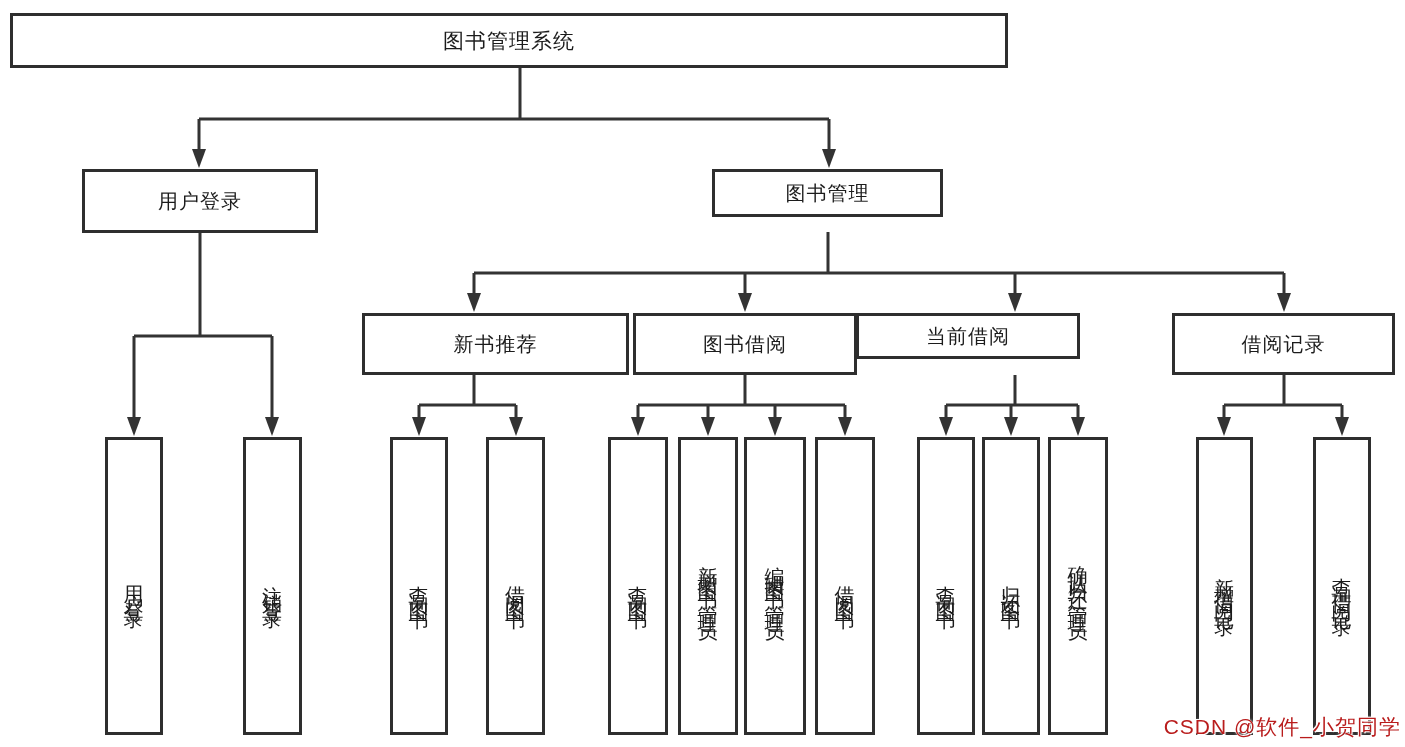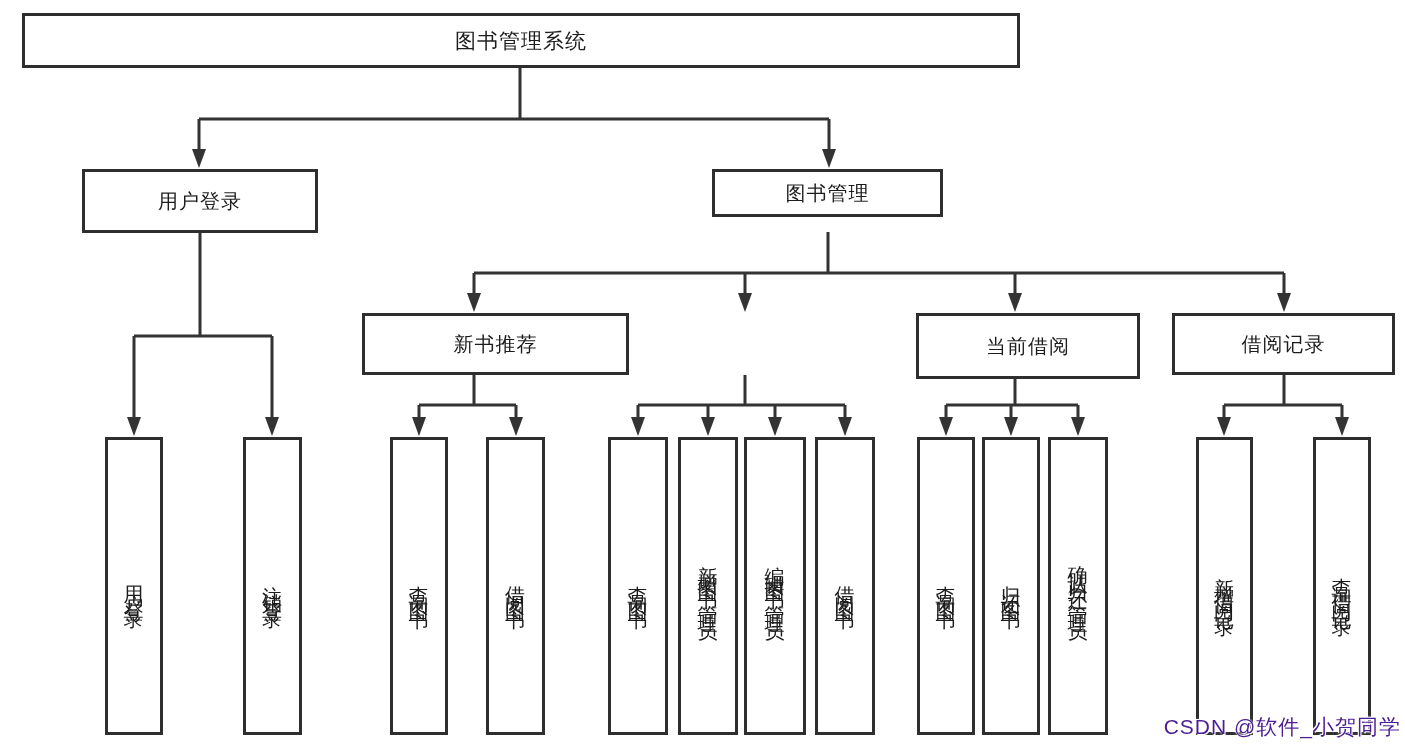--- a/index.html
+++ b/index.html
@@ -15,21 +15,21 @@
   .vbox {
     position:absolute; top:437px; height:298px; box-sizing:border-box; background:#ffffff;
     border:3px solid #2e2e2e; display:flex; align-items:center; justify-content:center;
   }
   .vtext {
     writing-mode:vertical-rl; text-orientation:mixed;
     font-size:20px; color:#1c1c1c; letter-spacing:0.40em; line-height:1;
   }
   .watermark {
     position:absolute; right:4px; bottom:6px; z-index:5;
-    font-size:21px; color:#4c1d95; letter-spacing:1px; white-space:nowrap;
+    font-size:21px; color:#b91c1c; letter-spacing:1px; white-space:nowrap;
     text-shadow:0 0 3px #ffffff, 1px 1px 0 #ffffff, -1px -1px 0 #ffffff;
     margin-left:46px;
   }
 </style>
 </head>
 <body>
 
 <div class="stage">
 
   <svg class="wires" viewBox="0 0 1405 747" xmlns="http://www.w3.org/2000/svg">
@@ -65,35 +65,38 @@
       <polygon points="768,417 782,417 775,436"></polygon>
       <polygon points="838,417 852,417 845,436"></polygon>
       <polygon points="939,417 953,417 946,436"></polygon>
       <polygon points="1004,417 1018,417 1011,436"></polygon>
       <polygon points="1071,417 1085,417 1078,436"></polygon>
       <polygon points="1217,417 1231,417 1224,436"></polygon>
       <polygon points="1335,417 1349,417 1342,436"></polygon>
     </g>
   </svg>
 
-  <div class="hbox root" style="left:22px;top:13px;width:998px;height:55px">
+  <div class="hbox root" style="left:10px;top:13px;width:998px;height:55px">
     <span class="lbl">图书管理系统</span>
   </div>
 
   <div class="hbox" style="left:82px;top:169px;width:236px;height:64px">
     <span class="lbl">用户登录</span>
   </div>
   <div class="hbox" style="left:712px;top:169px;width:231px;height:48px">
     <span class="lbl">图书管理</span>
   </div>
 
   <div class="hbox" style="left:362px;top:313px;width:267px;height:62px">
     <span class="lbl">新书推荐</span>
   </div>
-  <div class="hbox" style="left:916px;top:313px;width:224px;height:66px">
+  <div class="hbox" style="left:633px;top:313px;width:224px;height:62px">
+    <span class="lbl">图书借阅</span>
+  </div>
+  <div class="hbox" style="left:856px;top:313px;width:224px;height:46px">
     <span class="lbl">当前借阅</span>
   </div>
   <div class="hbox" style="left:1172px;top:313px;width:223px;height:62px">
     <span class="lbl">借阅记录</span>
   </div>
 
   <div class="vbox" style="left:105px;width:58px">
     <span class="vtext">用户登录</span>
   </div>
   <div class="vbox" style="left:243px;width:59px">

